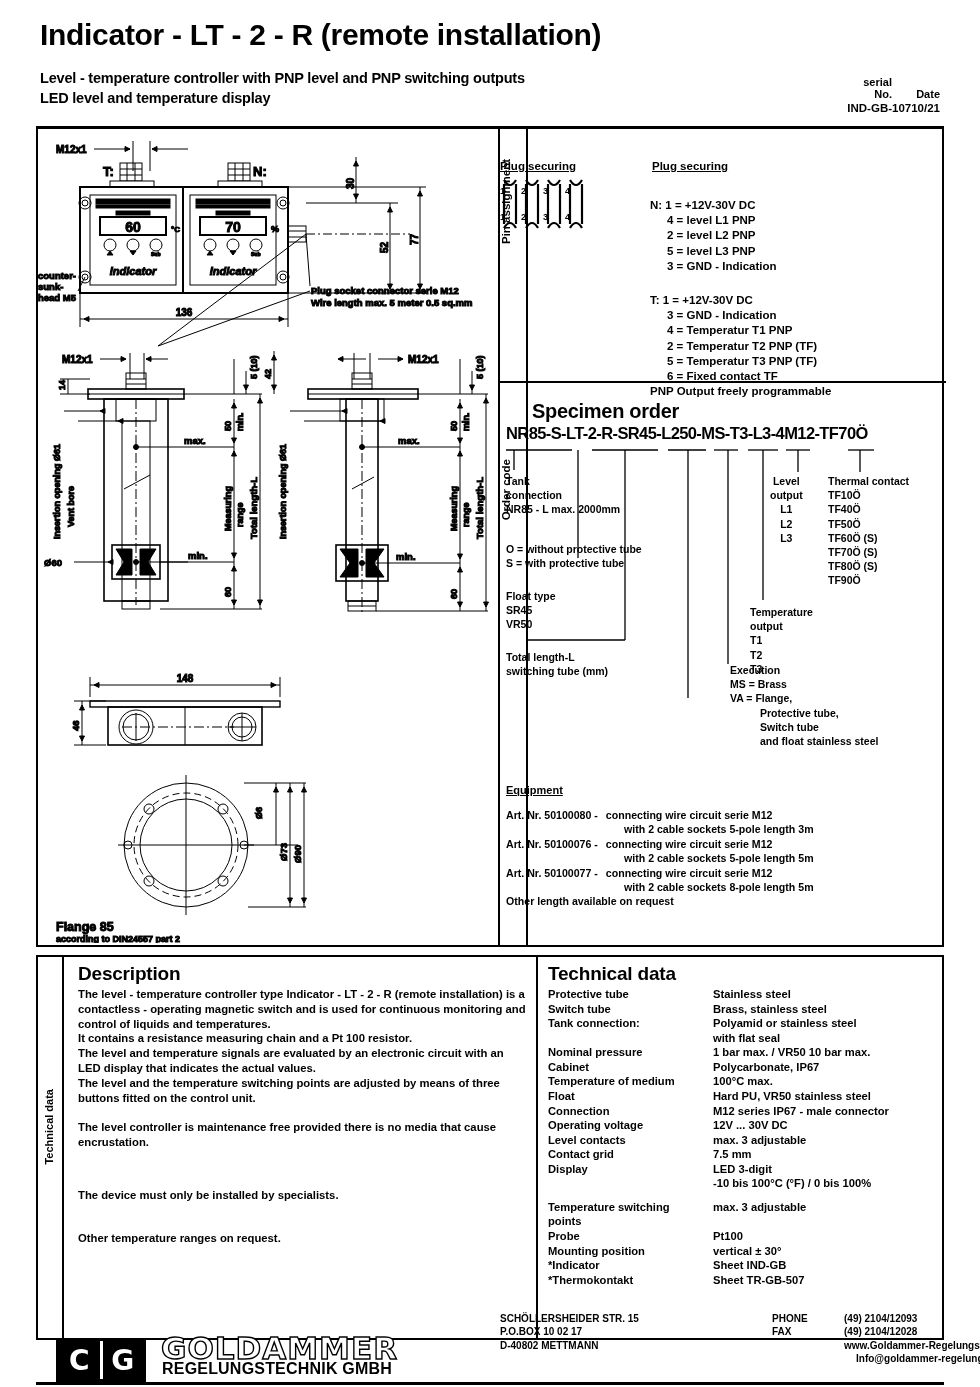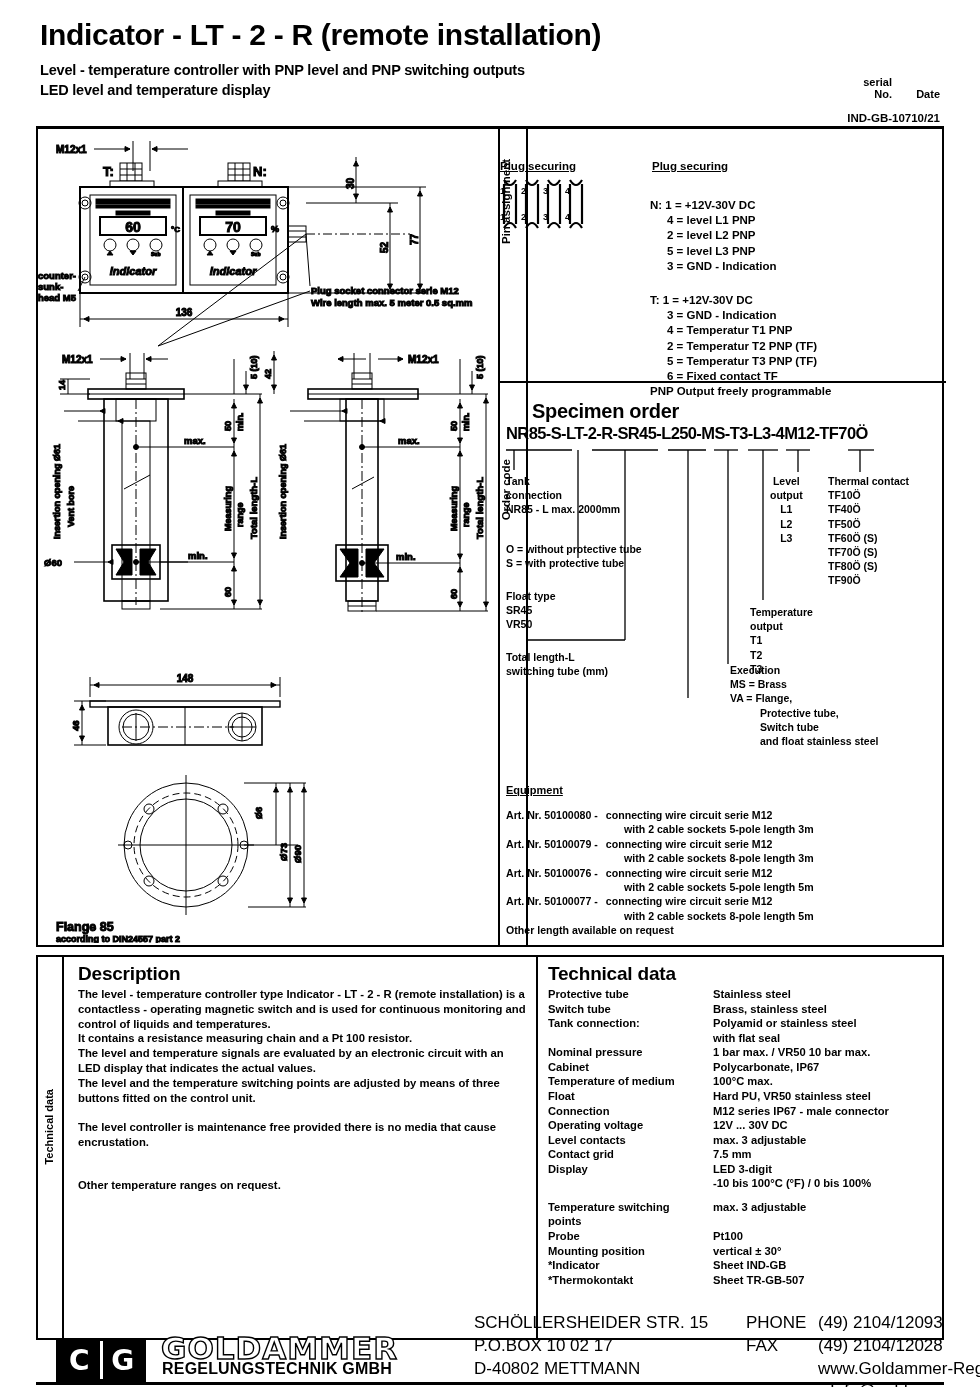--- a/index.html
+++ b/index.html
@@ -7,26 +7,26 @@
   body {
     width:980px; height:1387px; position:relative;
     font-family:"Liberation Sans", sans-serif;
     color:#000; overflow:hidden;
   }
   .page { position:absolute; left:0; top:0; width:980px; height:1107px; }
 
   
   .hdr { position:absolute; left:40px; top:18px; width:900px; }
   .hdr-title { font-size:30px; font-weight:bold; letter-spacing:-0.3px; line-height:1.1; }
-  .hdr-sub1 { font-size:14.5px; font-weight:bold; margin-top:11px; letter-spacing:-0.2px;}
+  .hdr-sub1 { font-size:14.5px; font-weight:bold; margin-top:19px; letter-spacing:-0.2px;}
   .hdr-sub2 { font-size:14.5px; font-weight:bold; margin-top:4px; letter-spacing:-0.2px;}
   .hdr-serial { position:absolute; right:0px; top:58px; text-align:right; }
   .sn-row1 { font-size:11px; font-weight:bold; }
   .sn-row1 span { display:inline-block; }
-  .sn-row2 { font-size:11.5px; font-weight:bold; margin-top:12px;}
+  .sn-row2 { font-size:11.5px; font-weight:bold; margin-top:2px;}
   .sn-c1 { width:86px; text-align:right; }
   .sn-c2 { width:46px; text-align:right; }
   .sn-c3 { width:48px; text-align:right; }
 
   .rule-top { position:absolute; left:36px; top:126px; width:908px; height:3px; background:#000; }
 
   
   .frame { position:absolute; left:36px; top:129px; width:908px; height:818px; border:2px solid #000; border-top:none;}
   .vdiv { position:absolute; left:460px; top:0; width:2px; height:100%; background:#000; }
   .vdiv2 { position:absolute; left:488px; top:0; width:2px; height:100%; background:#000; }
@@ -70,21 +70,21 @@
   .ftr { position:absolute; left:36px; top:1348px; width:908px; height:34px; }
   .logo-box { position:absolute; left:20px; top:-10px; width:90px; height:44px; border:3px solid #000; display:flex; }
   .logo-c, .logo-g { flex:1; display:flex; align-items:center; justify-content:center;
                      font-size:28px; font-weight:bold; font-family:"DejaVu Sans", sans-serif; }
   .logo-c { background:#000; color:#fff; }
   .logo-g { background:#000; color:#fff; border-left:3px solid #fff;}
   .brand { position:absolute; left:125px; top:-18px; font-size:31px; font-weight:bold;
            letter-spacing:1px;
            color:#fff; -webkit-text-stroke:1.4px #000; font-family:"DejaVu Sans", sans-serif;}
   .brand2 { position:absolute; left:126px; top:12px; font-size:16px; font-weight:bold; letter-spacing:0.2px;}
-  .addr { position:absolute; left:438px; top:-36px; font-size:17px; font-weight:normal; line-height:1.34; white-space:nowrap;}
+  .addr { position:absolute; left:464px; top:-36px; font-size:10px; font-weight:bold; line-height:1.34; white-space:nowrap;}
   .addr .col2 { position:absolute; left:272px; top:0; }
   .addr .col3 { position:absolute; left:344px; top:0; }
   .ftr-rule { position:absolute; left:36px; top:1382px; width:908px; height:3px; background:#000; }
 
   
   .draw { position:absolute; left:38px; top:131px; }
   svg text { font-family:"Liberation Sans", sans-serif; font-weight:bold; }
 </style>
 </head>
 <body>
@@ -574,25 +574,20 @@
 
   <div class="rcol" style="top:784px;">
     <div class="eq-hdr" style="margin-left:14px;">Equipment</div>
     <div style="margin-left:14px; margin-top:12px;">
       <div class="eq-line">
         <span>Art. Nr. 50100080 -</span>
         <span style="padding-left:5px;">connecting wire circuit serie M12</span>
       </div>
       <div class="eq-line"><span class="i2">with 2 cable sockets 5-pole length 3m</span></div>
       <div class="eq-line">
-        <span>Art. Nr. 50100079 -</span>
-        <span style="padding-left:5px;">connecting wire circuit serie M12</span>
-      </div>
-      <div class="eq-line"><span class="i2">with 2 cable sockets 8-pole length 3m</span></div>
-      <div class="eq-line">
         <span>Art. Nr. 50100076 -</span>
         <span style="padding-left:5px;">connecting wire circuit serie M12</span>
       </div>
       <div class="eq-line"><span class="i2">with 2 cable sockets 5-pole length 5m</span></div>
       <div class="eq-line">
         <span>Art. Nr. 50100077 -</span>
         <span style="padding-left:5px;">connecting wire circuit serie M12</span>
       </div>
       <div class="eq-line"><span class="i2">with 2 cable sockets 8-pole length 5m</span></div>
       <div class="eq-line">Other length available on request</div>
@@ -605,20 +600,21 @@
       <span>Technical data</span>
     </div>
 
     <div style="position:absolute; left:40px; top:6px; width:448px;">
       <div class="sec-title">Description</div>
       <div class="desc-p" style="margin-top:2px; white-space:pre-line;">The level - temperature controller type Indicator - LT - 2 - R (remote installation)  is a contactless - operating magnetic switch and is used for continuous monitoring and control of liquids and temperatures.
 It contains a resistance measuring chain and a Pt 100 resistor.
 The level and temperature signals are evaluated by an electronic circuit with an LED display that indicates the actual values.
 The level and the temperature switching points are adjusted by means of three buttons fitted on the control unit.</div>
       <div class="desc-p" style="margin-top:15px;">The level controller is maintenance free provided there is no media that cause encrustation.</div>
+      <div class="desc-p" style="margin-top:38px;">The device must only be installed by specialists.</div>
       <div class="desc-p" style="margin-top:28px;">Other temperature ranges on request.</div>
     </div>
 
     <div style="position:absolute; left:510px; top:6px; width:390px;">
       <div class="sec-title">Technical data</div>
       <div style="margin-top:2px;">
         <div class="td-row">
             <div class="td-k">Protective tube</div>
             <div class="td-v">Stainless steel</div>
           </div>

